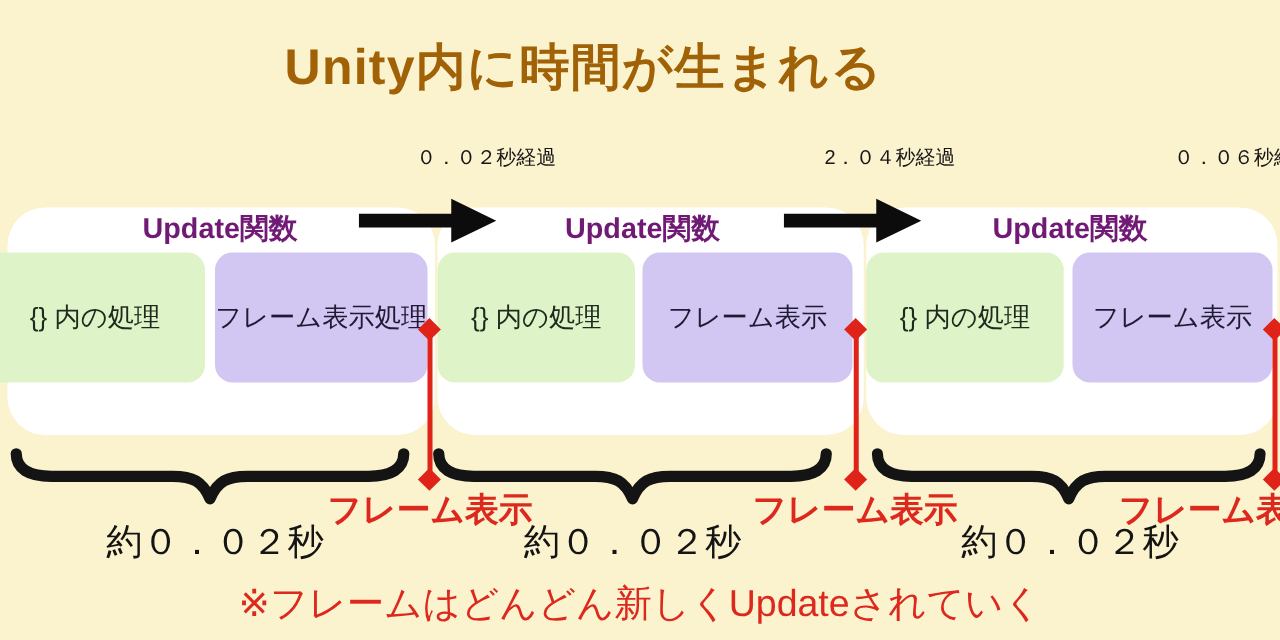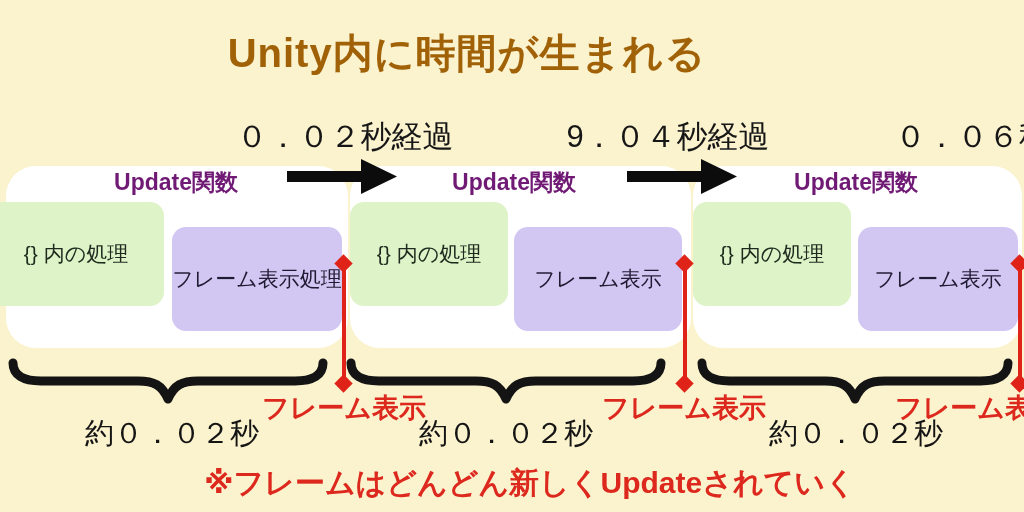--- a/index.html
+++ b/index.html
@@ -11,38 +11,38 @@
     color:#111;
   }
   .abs{position:absolute;}
   .center-x{transform:translateX(-50%);white-space:nowrap;}
   .title{
     top:26px;left:467px;
     font-size:40px;font-weight:800;letter-spacing:1px;
     color:#a16207;
   }
   .elapsed{
-    top:116px;font-size:31px;font-weight:500;color:#161616;
+    top:116px;font-size:16px;font-weight:500;color:#161616;margin-left:44px;
   }
   .card{
     top:166px;height:182px;background:#FFFFFF;border-radius:30px;
   }
   .card1{left:6px;width:342px;}
   .card2{left:350px;width:341px;}
   .card3{left:693px;width:329px;}
   .update-label{
     top:167px;font-size:23px;font-weight:600;color:#701a75;
   }
   .block{
     top:202px;height:104px;border-radius:14px;
     display:flex;align-items:center;justify-content:center;
     font-size:21px;font-weight:500;color:#1d2a1d;white-space:nowrap;
   }
   .green{background:#DFF3C8;}
-  .purple{background:#D2C6F2;color:#1f1b33;margin-top:25px;}
+  .purple{background:#D2C6F2;color:#1f1b33;}
   .g1{left:-12px;width:176px;}
   .p1{left:172px;width:170px;}
   .g2{left:350px;width:158px;}
   .p2{left:514px;width:168px;}
   .g3{left:693px;width:158px;}
   .p3{left:858px;width:160px;}
   .arrow{top:157px;width:110px;height:38px;}
   .arrow polygon{fill:#0c0c0c;}
   .arrow1{left:287px;}
   .arrow2{left:627px;}
@@ -56,31 +56,31 @@
   .br1{left:8px;width:320px;}
   .br2{left:346px;width:320px;}
   .br3{left:697px;width:316px;}
   .duration{
     top:414px;font-size:29px;font-weight:500;color:#141414;
   }
   .frame-red{
     top:390px;font-size:27px;font-weight:700;color:#DD281D;
   }
   .note{
-    top:463px;left:530px;
-    font-size:30px;font-weight:700;color:#DD281D;
+    top:463px;left:512px;
+    font-size:30px;font-weight:400;color:#DD281D;
   }
 </style>
 </head>
 <body>
 
 <div class="abs center-x title">Unity内に時間が生まれる</div>
 
 <div class="abs center-x elapsed" style="left:345px;">０．０２秒経過</div>
-<div class="abs center-x elapsed" style="left:668px;">9．０４秒経過</div>
+<div class="abs center-x elapsed" style="left:668px;">2．０４秒経過</div>
 <div class="abs elapsed" style="left:895px;white-space:nowrap;">０．０６秒経過</div>
 
 <div class="abs card card1"></div>
 <div class="abs card card2"></div>
 <div class="abs card card3"></div>
 
 <div class="abs center-x update-label" style="left:176px;">Update関数</div>
 <div class="abs center-x update-label" style="left:514px;">Update関数</div>
 <div class="abs center-x update-label" style="left:856px;">Update関数</div>
 

